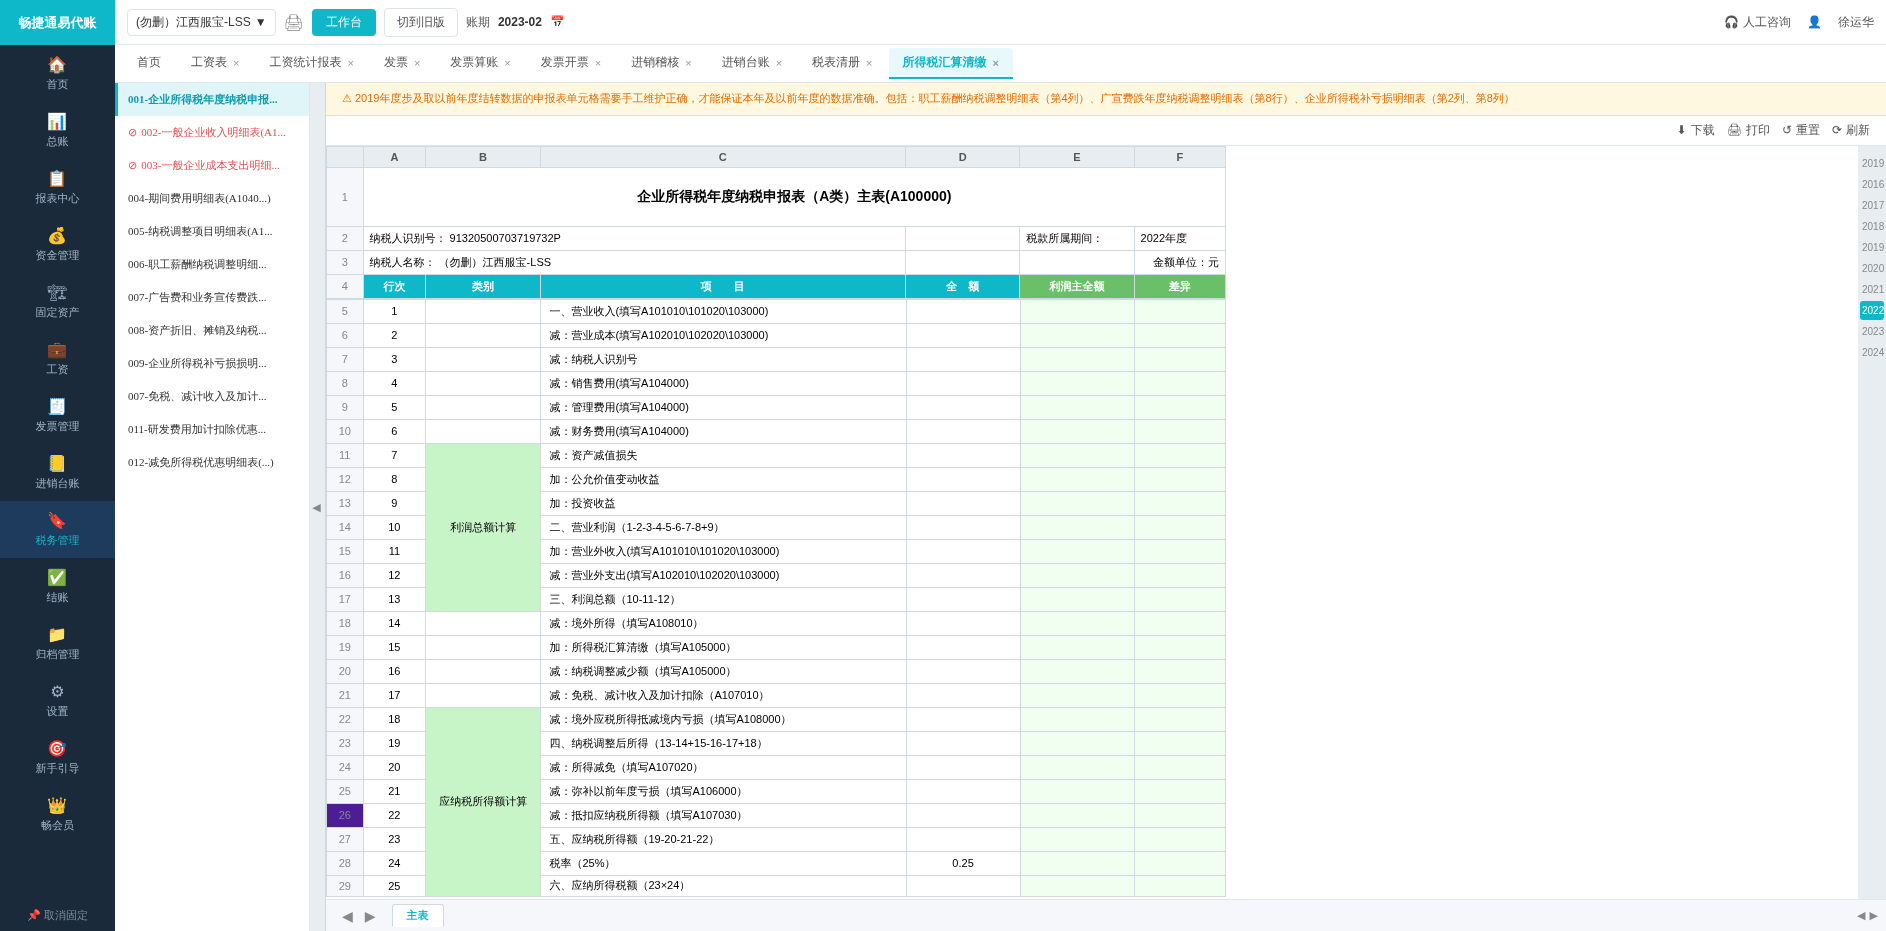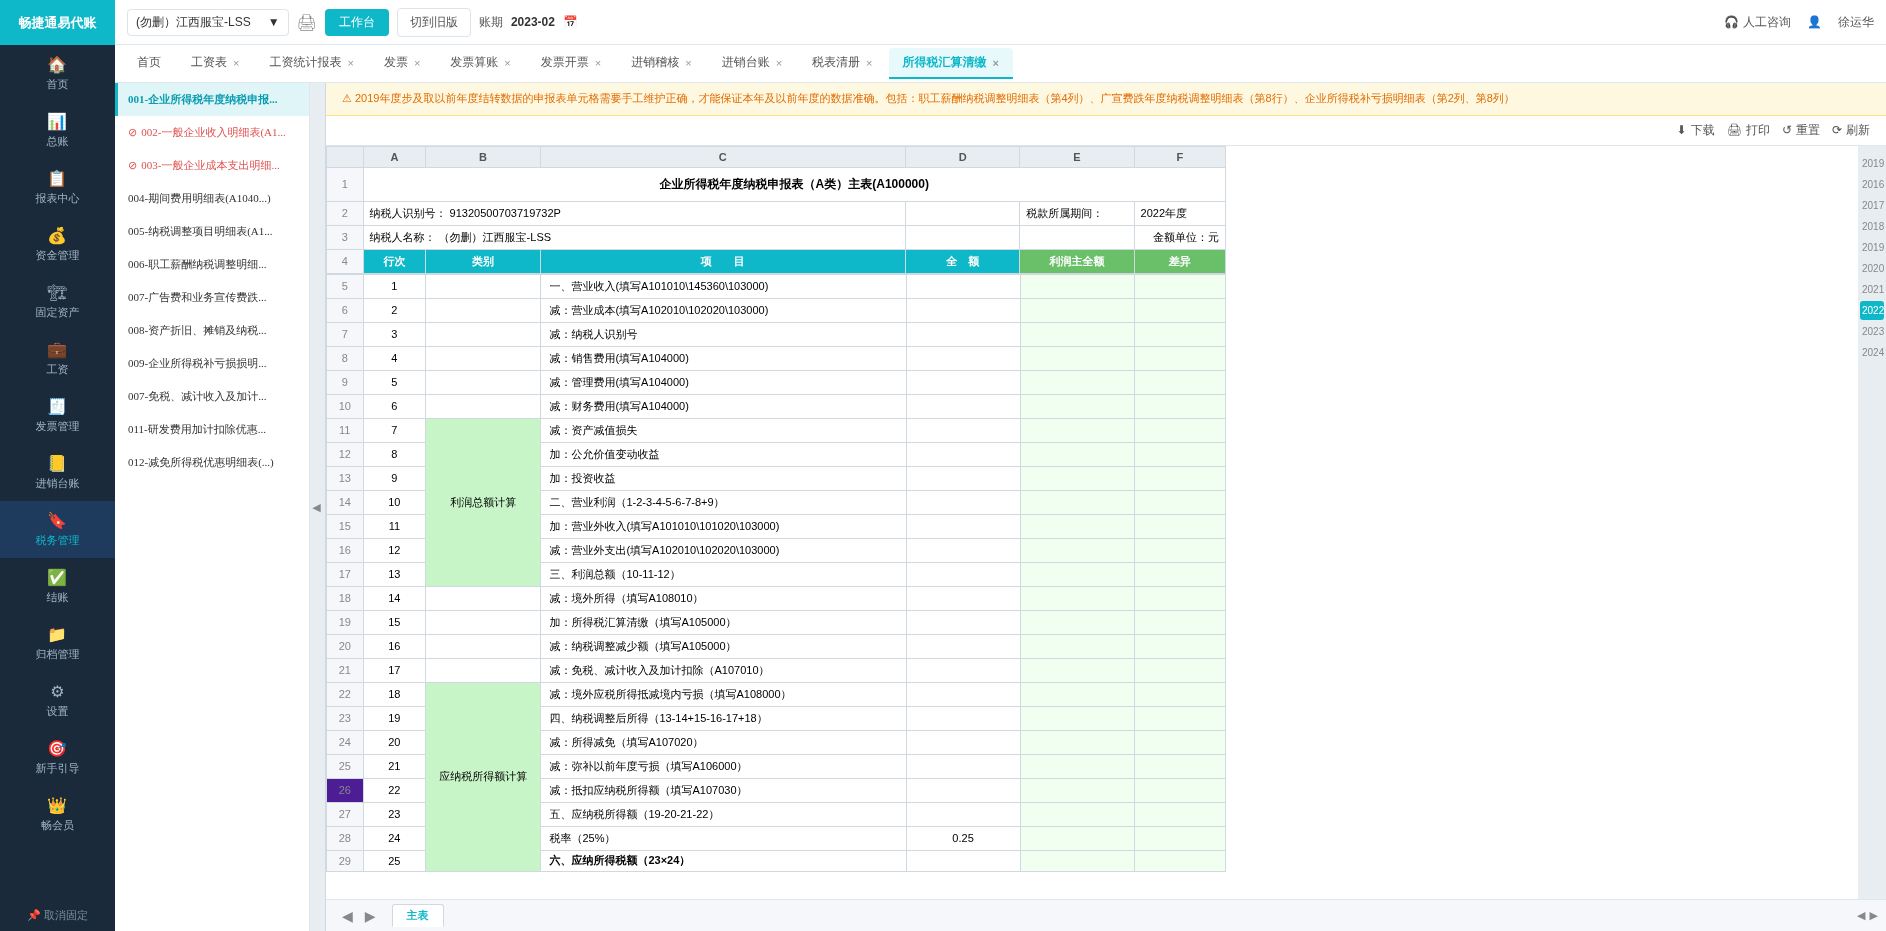--- a/index.html
+++ b/index.html
@@ -11,21 +11,21 @@
     .sidebar-item { display: flex; flex-direction: column; align-items: center; padding: 10px 4px; cursor: pointer; font-size: 11px; color: #a0b4c8; gap: 3px; }
     .sidebar-item.active { background: #1e3a5c; color: #0fb8c9; }
     .sidebar-item .icon { font-size: 16px; }
     .sidebar-bottom { margin-top: auto; padding: 8px; font-size: 11px; color: #7a8fa0; text-align: center; cursor: pointer; }
 
     
     .main { flex: 1; display: flex; flex-direction: column; overflow: hidden; }
 
     
     .topbar { height: 45px; background: #fff; display: flex; align-items: center; padding: 0 12px; gap: 8px; border-bottom: 1px solid #e0e6ed; flex-shrink: 0; }
-    .topbar-company { background: #fff; border: 1px solid #dde3ea; border-radius: 4px; padding: 4px 8px; font-size: 12px; color: #333; display: flex; align-items: center; gap: 17px; cursor: pointer; }
+    .topbar-company { background: #fff; border: 1px solid #dde3ea; border-radius: 4px; padding: 4px 8px; font-size: 12px; color: #333; display: flex; align-items: center; gap: 4px; cursor: pointer; }
     .topbar-btn { background: #0fb8c9; color: white; border: none; border-radius: 4px; padding: 5px 14px; font-size: 12px; cursor: pointer; }
     .topbar-btn-outline { background: #fff; color: #555; border: 1px solid #dde3ea; border-radius: 4px; padding: 5px 12px; font-size: 12px; cursor: pointer; }
     .topbar-right { margin-left: auto; display: flex; align-items: center; gap: 16px; font-size: 12px; color: #555; }
 
     
     .nav-tabs { background: #fff; display: flex; align-items: center; height: 38px; border-bottom: 1px solid #e0e6ed; flex-shrink: 0; padding: 0 8px; gap: 2px; }
     .nav-tab { padding: 6px 14px; font-size: 12px; color: #555; cursor: pointer; border-bottom: 2px solid transparent; white-space: nowrap; display: flex; align-items: center; gap: 4px; }
     .nav-tab.active { color: #0fb8c9; border-bottom: 2px solid #0fb8c9; background: #e8f9fb; border-radius: 4px 4px 0 0; font-weight: bold; }
     .nav-tab .close-x { color: #999; font-size: 11px; margin-left: 2px; }
 
@@ -267,21 +267,21 @@
                 <th class="col-header">C</th>
                 <th class="col-header">D</th>
                 <th class="col-header">E</th>
                 <th class="col-header">F</th>
               </tr>
             </thead>
             <tbody id="sheet-body">
 
               <tr>
                 <td class="row-num">1</td>
-                <td colspan="6" class="merged-title" style="font-size:12px;font-weight:bold;padding:8px;">企业所得税年度纳税申报表（A类）主表(A100000)</td>
+                <td colspan="6" class="merged-title" style="font-size:14px;font-weight:bold;padding:20px;">企业所得税年度纳税申报表（A类）主表(A100000)</td>
               </tr>
 
               <tr>
                 <td class="row-num">2</td>
                 <td colspan="3" class="info-row">
                   <span>纳税人识别号：</span>
                   <span>91320500703719732P</span>
                 </td>
                 <td class="info-row"></td>
                 <td class="info-row">
@@ -316,21 +316,21 @@
               </tr>
             </tbody>
           </table>
 
           <table class="sheet-table" id="data-table" style="min-width:900px;border-collapse:collapse;">
             <tbody id="data-body">
                 <tr>
                   <td class="row-num" style="background:#f5f7fa;color:#888;text-align:center;width:32px;border:1px solid #d0d8e0;padding:4px 6px;">5</td>
                   <td style="text-align: center; border: 1px solid rgb(208, 216, 224); padding: 4px 6px; width: 55px;">1</td>
                   <td style="text-align: center; border: 1px solid rgb(208, 216, 224); padding: 4px 6px; width: 100px;"></td>
-                  <td style="border: 1px solid rgb(208, 216, 224); padding: 4px 8px; width: 320px;">一、营业收入(填写A101010\145360\103000)</td>
+                  <td style="border: 1px solid rgb(208, 216, 224); padding: 4px 8px; width: 320px;">一、营业收入(填写A101010\101020\103000)</td>
                   <td style="text-align: center; border: 1px solid rgb(208, 216, 224); padding: 4px 6px; width: 100px;"></td>
                   <td style="text-align: center; border: 1px solid rgb(208, 216, 224); padding: 4px 6px; width: 100px; background: rgb(240, 255, 240);"></td>
                   <td style="text-align: center; border: 1px solid rgb(208, 216, 224); padding: 4px 6px; width: 80px; background: rgb(240, 255, 240);"></td>
                 </tr>
                 <tr>
                   <td class="row-num" style="background:#f5f7fa;color:#888;text-align:center;width:32px;border:1px solid #d0d8e0;padding:4px 6px;">6</td>
                   <td style="text-align: center; border: 1px solid rgb(208, 216, 224); padding: 4px 6px; width: 55px;">2</td>
                   <td style="text-align: center; border: 1px solid rgb(208, 216, 224); padding: 4px 6px; width: 100px;"></td>
                   <td style="border: 1px solid rgb(208, 216, 224); padding: 4px 8px; width: 320px;">减：营业成本(填写A102010\102020\103000)</td>
                   <td style="text-align: center; border: 1px solid rgb(208, 216, 224); padding: 4px 6px; width: 100px;"></td>
@@ -519,21 +519,21 @@
                   <td class="row-num" style="background:#f5f7fa;color:#888;text-align:center;width:32px;border:1px solid #d0d8e0;padding:4px 6px;">28</td>
                   <td style="text-align: center; border: 1px solid rgb(208, 216, 224); padding: 4px 6px; width: 55px;">24</td>
                   <td style="border: 1px solid rgb(208, 216, 224); padding: 4px 8px; width: 320px;">税率（25%）</td>
                   <td style="text-align: center; border: 1px solid rgb(208, 216, 224); padding: 4px 6px; width: 100px;">0.25</td>
                   <td style="text-align: center; border: 1px solid rgb(208, 216, 224); padding: 4px 6px; width: 100px; background: rgb(240, 255, 240);"></td>
                   <td style="text-align: center; border: 1px solid rgb(208, 216, 224); padding: 4px 6px; width: 80px; background: rgb(240, 255, 240);"></td>
                 </tr>
                 <tr>
                   <td class="row-num" style="background:#f5f7fa;color:#888;text-align:center;width:32px;border:1px solid #d0d8e0;padding:4px 6px;">29</td>
                   <td style="text-align: center; border: 1px solid rgb(208, 216, 224); padding: 4px 6px; width: 55px;">25</td>
-                  <td style="border: 1px solid rgb(208, 216, 224); padding: 0 8px; width: 320px; font-weight: bold;">六、应纳所得税额（23×24）</td>
+                  <td style="border: 1px solid rgb(208, 216, 224); padding: 0 8px; width: 320px;">六、应纳所得税额（23×24）</td>
                   <td style="text-align: center; border: 1px solid rgb(208, 216, 224); padding: 4px 6px; width: 100px;"></td>
                   <td style="text-align: center; border: 1px solid rgb(208, 216, 224); padding: 4px 6px; width: 100px; background: rgb(240, 255, 240);"></td>
                   <td style="text-align: center; border: 1px solid rgb(208, 216, 224); padding: 4px 6px; width: 80px; background: rgb(240, 255, 240);"></td>
                 </tr>
               </tbody>
           </table>
         </div>
 
         <div class="right-timeline" id="timeline-container">
             <div class="timeline-item">2019</div>

